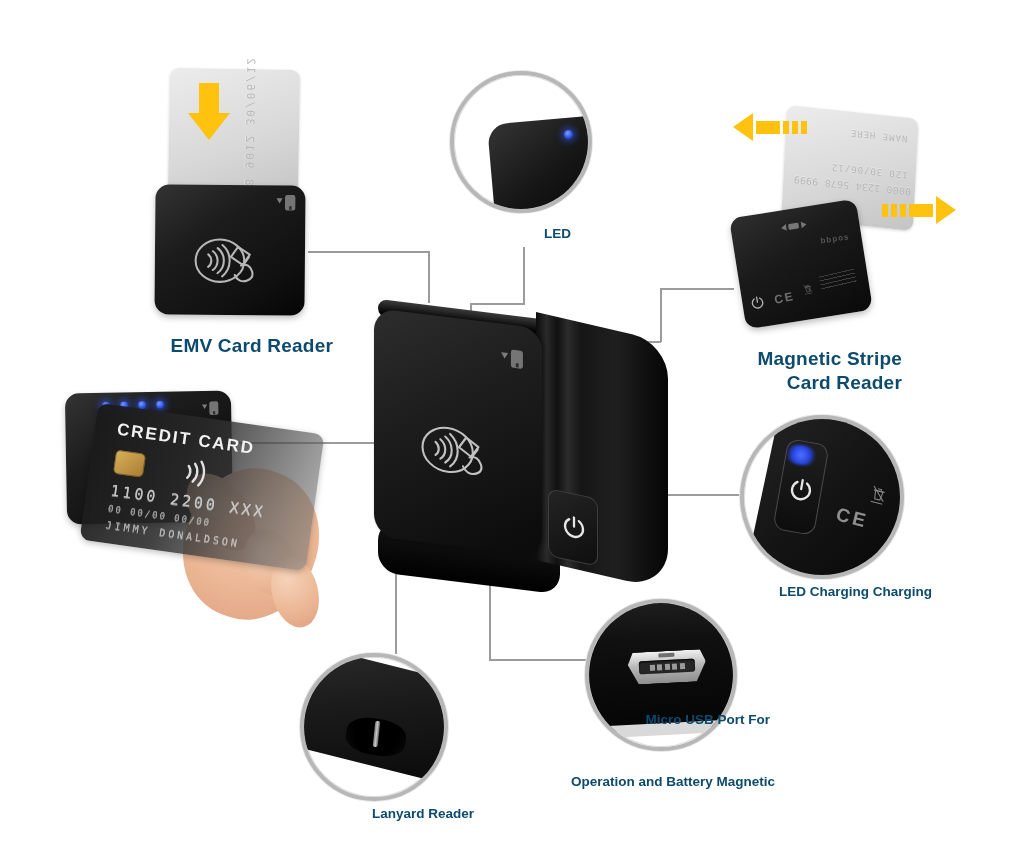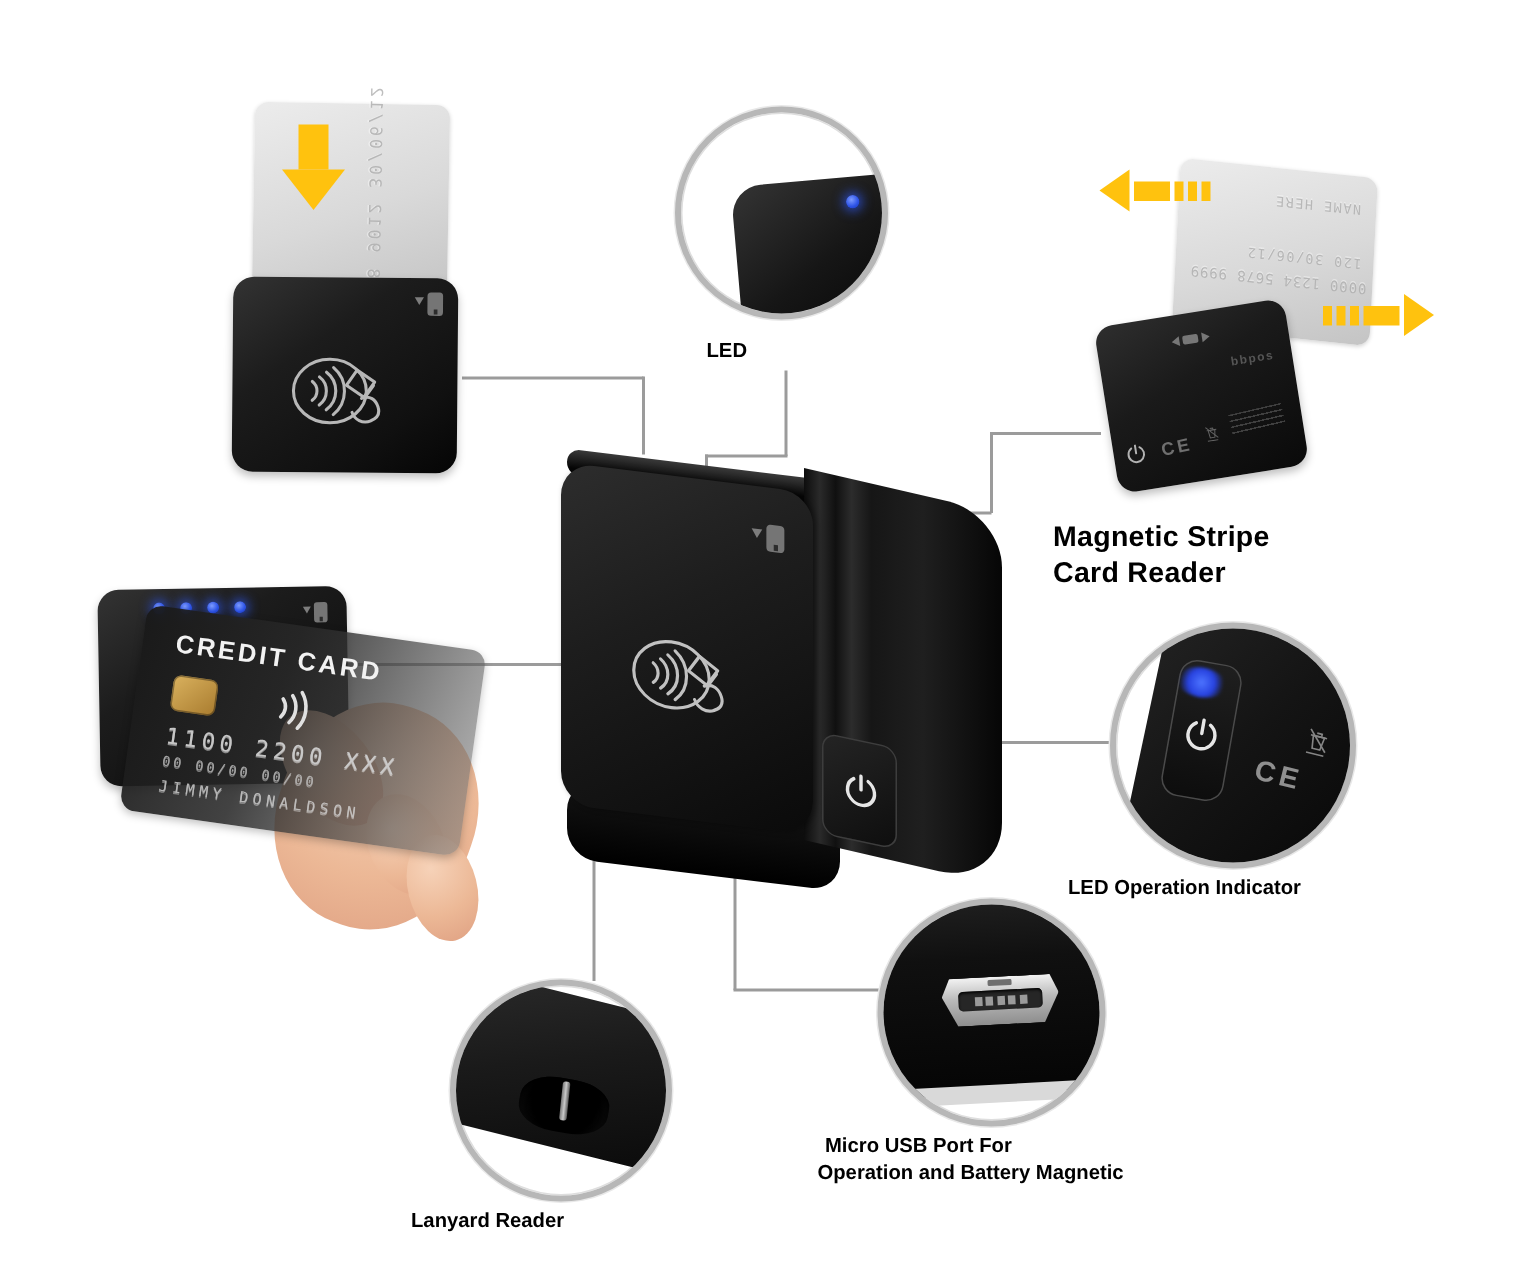--- a/index.html
+++ b/index.html
@@ -7,21 +7,21 @@
   #stage {
     position:relative; width:1024px; height:847px; background:#fff;
     font-family:"Liberation Sans", sans-serif; overflow:hidden;
   }
   .abs { position:absolute; }
 
   
   .line { position:absolute; background:#9b9b9b; z-index:1; }
 
   
-  .lbl { position:absolute; color:#000000; text-align:left; z-index:9; }
+  .lbl { position:absolute; color:#0c4a6e; text-align:right; z-index:9; }
   .lbl-lg { font-size:19px; font-weight:700; letter-spacing:.2px; }
   .lbl-xl { font-size:22px; font-weight:700; }
   .lbl-sm { font-size:13.5px; font-weight:600; }
 
   
   .reader {
     position:absolute; border-radius:14px;
     background:linear-gradient(145deg,#333 0%,#1c1c1c 35%,#101010 75%,#050505 100%);
     box-shadow:0 3px 6px rgba(0,0,0,.25);
   }
@@ -137,20 +137,21 @@
     <div class="arr-down-head" style="left:0;top:30px"></div>
   </div>
   <div class="reader" style="left:155px;top:185px;width:150px;height:130px;transform:rotate(.5deg);z-index:3">
     <svg class="icon abs" viewBox="0 0 100 74" style="position:absolute;left:36px;top:46px;width:80px;height:58px;opacity:.85">
         <use href="#ctl"></use>
       </svg>
     <svg class="icon" viewBox="0 0 22 18" style="position:absolute;right:9px;top:9px;width:21px;height:17px">
         <use href="#cslot"></use>
       </svg>
   </div>
+  <div class="lbl lbl-lg" style="left:133px;top:335px;width:200px">EMV Card Reader</div>
 
   <div class="callout" style="left:450px;top:71px;width:142px;height:142px">
     <div class="abs" style="left:38px;top:44px;width:130px;height:120px;border-radius:20px 2px 0 0;transform:rotate(-5deg);
                 background:linear-gradient(145deg,#343434 0%,#161616 45%,#000 100%)"></div>
     <div class="led-dot" style="left:110px;top:55px;width:9px;height:9px"></div>
   </div>
   <div class="lbl lbl-sm" style="left:471px;top:226px;width:100px">LED</div>
 
   <div class="grey-card" style="left:784px;top:112px;width:132px;height:112px;transform:rotate(3deg) skewY(3deg);z-index:2">
     <div class="embossed mirror180" style="position:absolute;right:10px;top:16px;font-size:9px;letter-spacing:1px">NAME HERE</div>
@@ -253,21 +254,21 @@
                 background:radial-gradient(circle,#4d74ff 0%,#2742e0 45%,rgba(20,40,180,0) 75%);
                 filter:blur(1px);transform:rotate(10deg)"></div>
     <svg class="icon" viewBox="0 0 24 26" style="position:absolute;left:45px;top:58px;width:24px;height:26px;transform:rotate(10deg)">
         <use href="#pwr"></use>
       </svg>
     <div class="ce-text" style="position:absolute;left:92px;top:88px;transform:rotate(14deg)">CE</div>
     <svg class="icon" viewBox="0 0 20 22" style="position:absolute;left:126px;top:66px;width:17px;height:19px;transform:rotate(14deg);opacity:.85">
         <use href="#weee"></use>
       </svg>
   </div>
-  <div class="lbl lbl-sm" style="left:712px;top:584px;width:220px">LED Operation Indicator</div>
+  <div class="lbl lbl-sm" style="left:712px;top:584px;width:220px">LED Charging Charging</div>
 
   <div class="callout" style="left:300px;top:653px;width:148px;height:148px">
     <div class="abs" style="left:-24px;top:6px;width:190px;height:102px;transform:rotate(14deg);border-radius:14px 26px 30px 10px;
                 background:linear-gradient(160deg,#2c2c2c 0%,#1a1a1a 45%,#0a0a0a 100%)"></div>
     <div class="abs" style="left:42px;top:62px;width:60px;height:36px;border-radius:42%;transform:rotate(10deg);
                 background:radial-gradient(circle at 50% 40%,#000 60%,#111 100%);box-shadow:inset 0 3px 5px #000"></div>
     <div class="abs" style="left:70px;top:64px;width:5px;height:26px;border-radius:2px;transform:rotate(6deg);
                 background:linear-gradient(90deg,#777,#c8c8c8,#555)"></div>
   </div>
   <div class="lbl lbl-sm" style="left:274px;top:806px;width:200px">Lanyard Reader</div>
@@ -284,16 +285,16 @@
                   box-shadow:inset 0 1px 2px #000;display:flex;align-items:center;justify-content:center;gap:2.5px">
         <div style="width:5px;height:6px;background:#9a9a9a"></div>
         <div style="width:5px;height:6px;background:#9a9a9a"></div>
         <div style="width:5px;height:6px;background:#9a9a9a"></div>
         <div style="width:5px;height:6px;background:#9a9a9a"></div>
         <div style="width:5px;height:6px;background:#9a9a9a"></div>
       </div>
       <div class="abs" style="left:31px;top:2px;width:16px;height:4px;background:#6f6f6f;border-radius:1px"></div>
     </div>
   </div>
-  <div class="lbl lbl-sm" style="left:550px;top:756px;width:220px">Micro USB Port For</div>
+  <div class="lbl lbl-sm" style="left:550px;top:712px;width:220px">Micro USB Port For</div>
   <div class="lbl lbl-sm" style="left:545px;top:774px;width:230px">Operation and Battery Magnetic</div>
 
 </div>
 
 </body></html>

